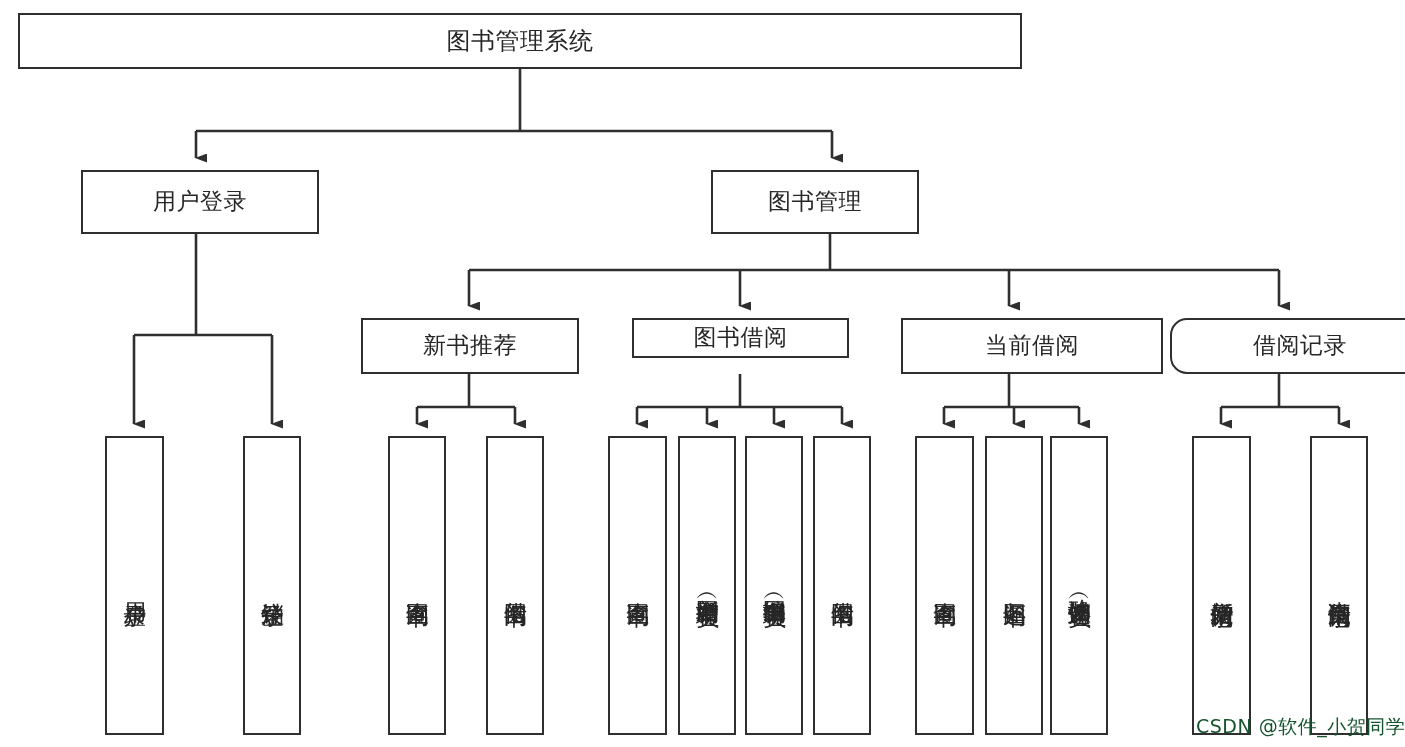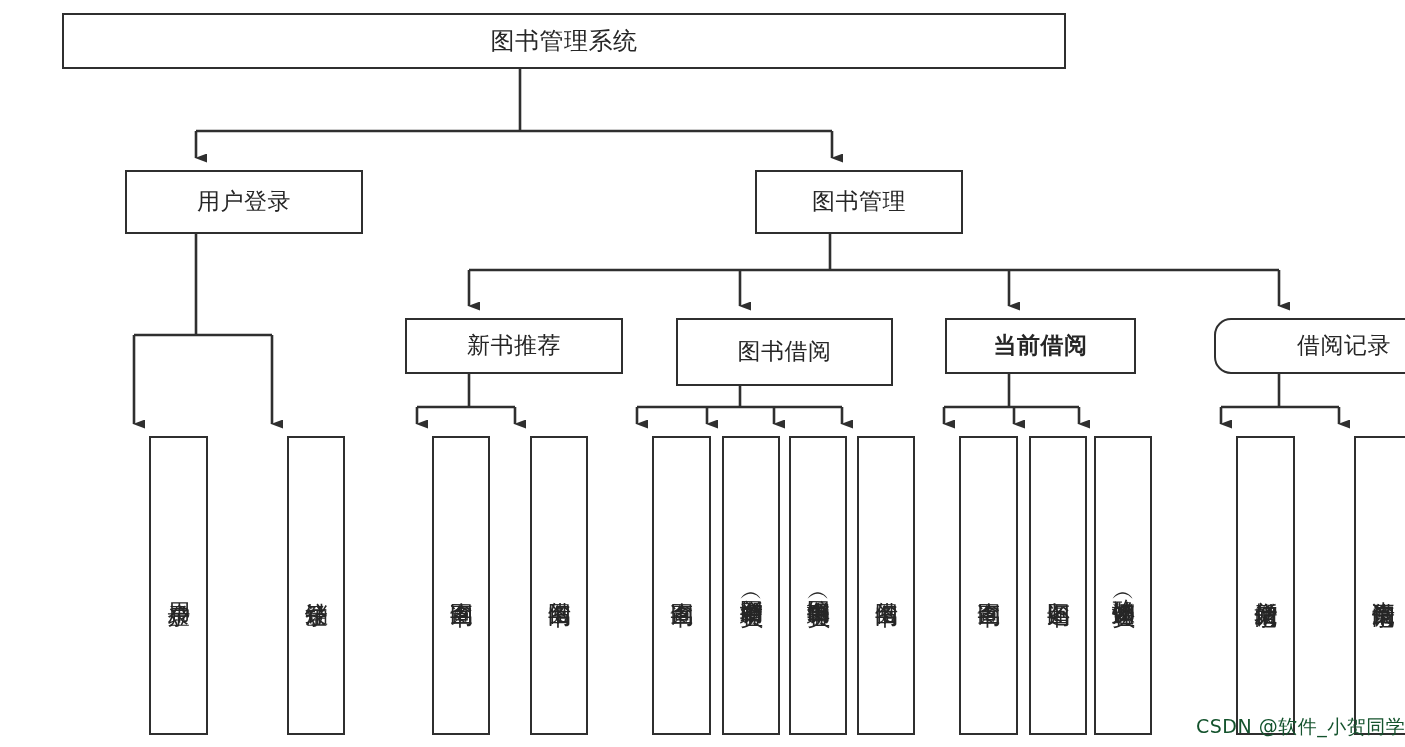--- a/index.html
+++ b/index.html
@@ -27,21 +27,20 @@
   }
   .node {
     position: absolute;
     box-sizing: border-box;
     background: #ffffff;
     border: 2px solid #2f2f2f;
     display: flex;
     align-items: center;
     justify-content: center;
     color: #262626;
-    margin-left: 44px;
   }
   .node.horizontal {
     font-size: 23px;
     letter-spacing: 0.5px;
     line-height: 1.1;
   }
   .node.vertical {
     writing-mode: vertical-rl;
     text-orientation: upright;
     font-size: 23px;
@@ -116,22 +115,22 @@
       <path d="M 1221 407 L 1221 424" marker-end="url(#arrowhead)"></path>
       <path d="M 1339 407 L 1339 424" marker-end="url(#arrowhead)"></path>
     </g>
   </svg>
 
   <div id="nodes-layer">
       <div class="node horizontal root" style="left: 18px; top: 13px; width: 1004px; height: 56px;">图书管理系统</div>
       <div class="node horizontal" style="left: 81px; top: 170px; width: 238px; height: 64px;">用户登录</div>
       <div class="node horizontal" style="left: 711px; top: 170px; width: 208px; height: 64px;">图书管理</div>
       <div class="node horizontal" style="left: 361px; top: 318px; width: 218px; height: 56px;">新书推荐</div>
-      <div class="node horizontal" style="left: 632px; top: 318px; width: 217px; height: 68px;">图书借阅</div>
-      <div class="node horizontal" style="left: 901px; top: 318px; width: 191px; height: 56px; font-weight: bold;">当前借阅</div>
+      <div class="node horizontal" style="left: 632px; top: 318px; width: 217px; height: 40px;">图书借阅</div>
+      <div class="node horizontal" style="left: 901px; top: 318px; width: 262px; height: 56px;">当前借阅</div>
       <div class="node horizontal" style="left: 1170px; top: 318px; width: 260px; height: 56px; border-radius: 17px;">借阅记录</div>
       <div class="node vertical" style="left: 105px; top: 436px; width: 59px; height: 299px;">用户登录</div>
       <div class="node vertical" style="left: 243px; top: 436px; width: 58px; height: 299px;">注销登录</div>
       <div class="node vertical" style="left: 388px; top: 436px; width: 58px; height: 299px;">查询图书</div>
       <div class="node vertical" style="left: 486px; top: 436px; width: 58px; height: 299px;">借阅图书</div>
       <div class="node vertical" style="left: 608px; top: 436px; width: 59px; height: 299px;">查询图书</div>
       <div class="node vertical" style="left: 678px; top: 436px; width: 58px; height: 299px;">新增图书（管理员）</div>
       <div class="node vertical" style="left: 745px; top: 436px; width: 58px; height: 299px;">编辑图书（管理员）</div>
       <div class="node vertical" style="left: 813px; top: 436px; width: 58px; height: 299px;">借阅图书</div>
       <div class="node vertical" style="left: 915px; top: 436px; width: 59px; height: 299px;">查询图书</div>

